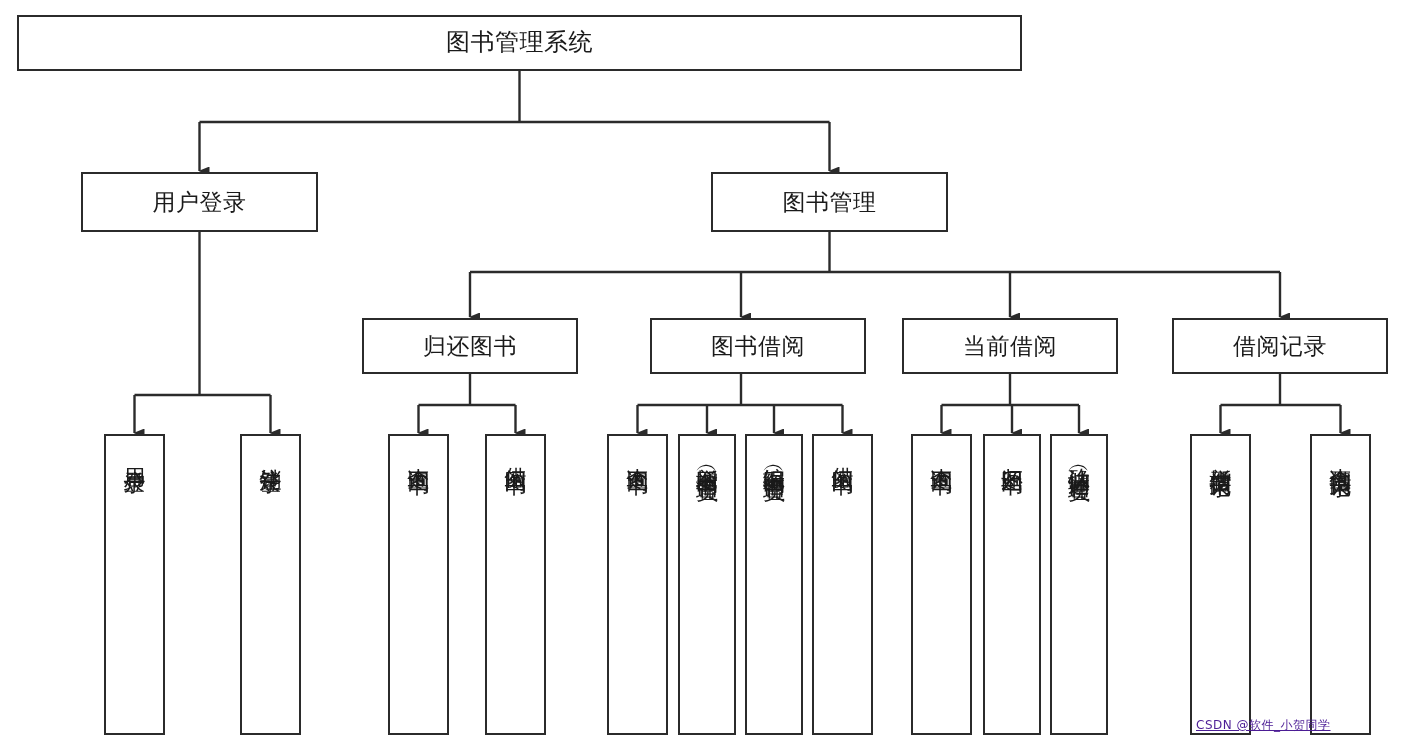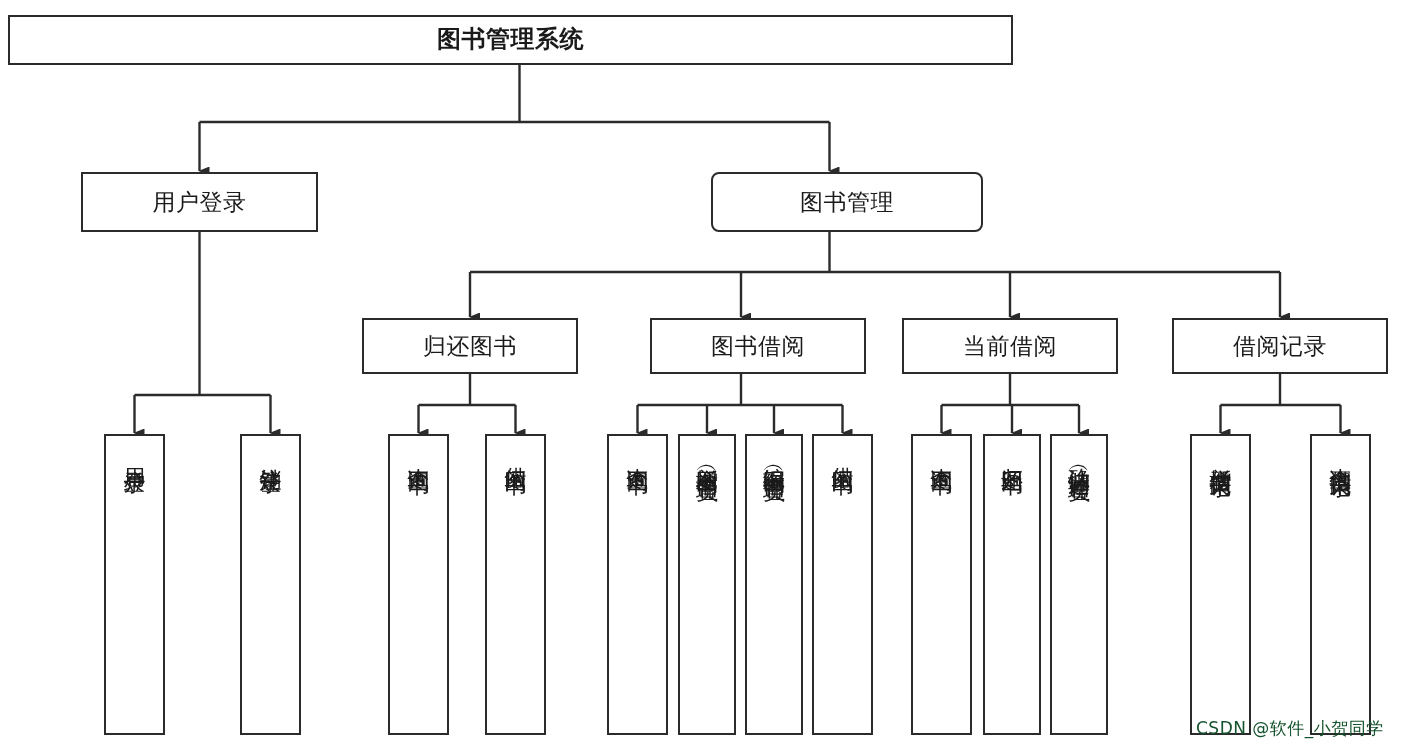--- a/index.html
+++ b/index.html
@@ -55,25 +55,26 @@
   }
   .node.vert .label {
     writing-mode: vertical-rl;
     text-orientation: upright;
     font-size: 22px;
     letter-spacing: 2px;
     line-height: 1;
   }
   .watermark {
     position: absolute;
-    color: #14532d;
-    font-size: 17px;
+    color: #4c1d95;
+    font-size: 12px;
     white-space: nowrap;
     z-index: 5;
     letter-spacing: 0.5px;
+    text-decoration: underline;
   }
 </style>
 </head>
 <body>
 
 <div id="canvas">
 
   <svg id="wires" viewBox="0 0 1405 747" xmlns="http://www.w3.org/2000/svg">
     <defs>
       <marker id="arrowhead" markerWidth="9" markerHeight="11" refX="4.5" refY="10" orient="auto" markerUnits="userSpaceOnUse">
@@ -111,27 +112,27 @@
         <path d="M 1012 405 L 1012 433" marker-end="url(#arrowhead)"></path>
         <path d="M 1079 405 L 1079 433" marker-end="url(#arrowhead)"></path>
         <path d="M 1280 374 L 1280 405"></path>
         <path d="M 1220.5 405 L 1340.5 405"></path>
         <path d="M 1220.5 405 L 1220.5 433" marker-end="url(#arrowhead)"></path>
         <path d="M 1340.5 405 L 1340.5 433" marker-end="url(#arrowhead)"></path>
       </g>
   </svg>
 
   <div id="node-layer">
-      <div class="node horiz root" style="left: 8px; top: 15px; width: 1005px; height: 50px; font-weight: bold;">
+      <div class="node horiz root" style="left: 17px; top: 15px; width: 1005px; height: 56px;">
         <span class="label">图书管理系统</span>
       </div>
       <div class="node horiz" style="left: 81px; top: 172px; width: 237px; height: 60px;">
         <span class="label">用户登录</span>
       </div>
-      <div class="node horiz" style="left: 711px; top: 172px; width: 272px; height: 60px; border-radius: 8px;">
+      <div class="node horiz" style="left: 711px; top: 172px; width: 237px; height: 60px;">
         <span class="label">图书管理</span>
       </div>
       <div class="node horiz" style="left: 362px; top: 318px; width: 216px; height: 56px;">
         <span class="label">归还图书</span>
       </div>
       <div class="node horiz" style="left: 650px; top: 318px; width: 216px; height: 56px;">
         <span class="label">图书借阅</span>
       </div>
       <div class="node horiz" style="left: 902px; top: 318px; width: 216px; height: 56px;">
         <span class="label">当前借阅</span>

